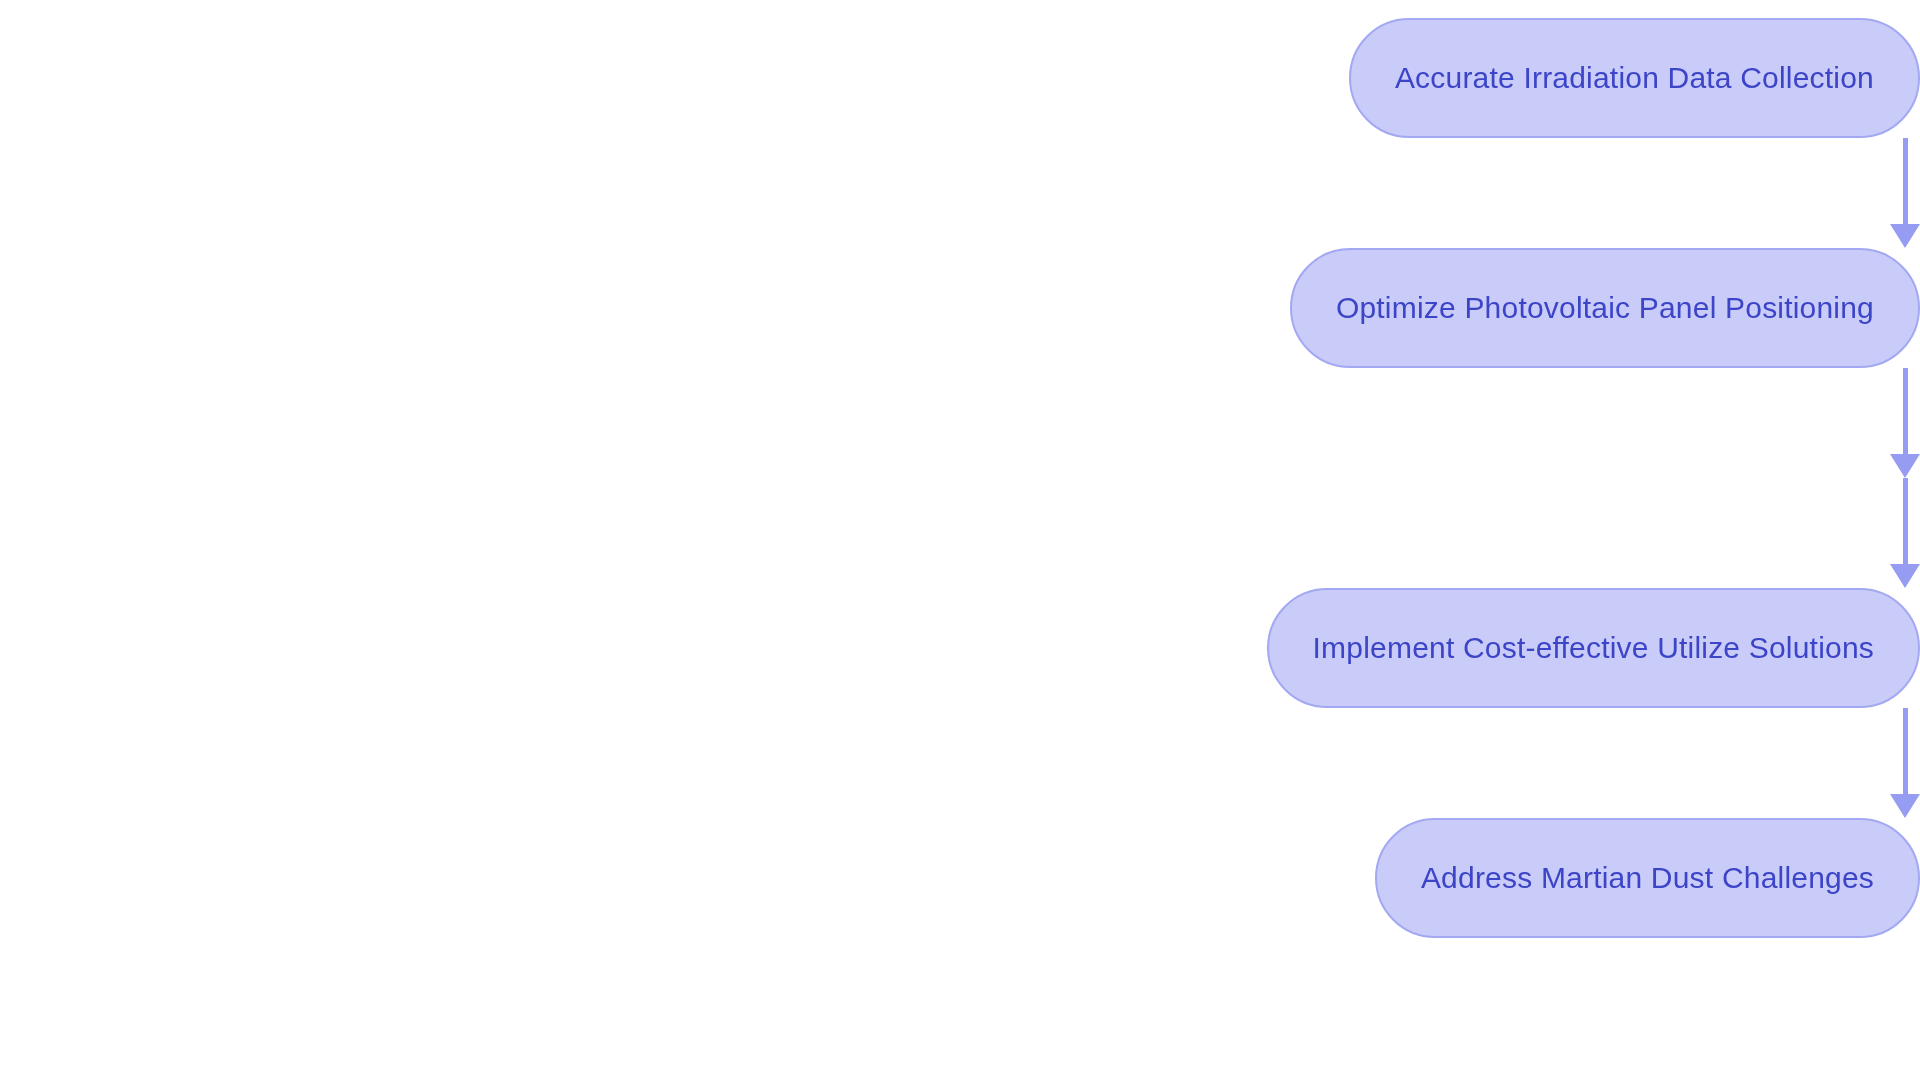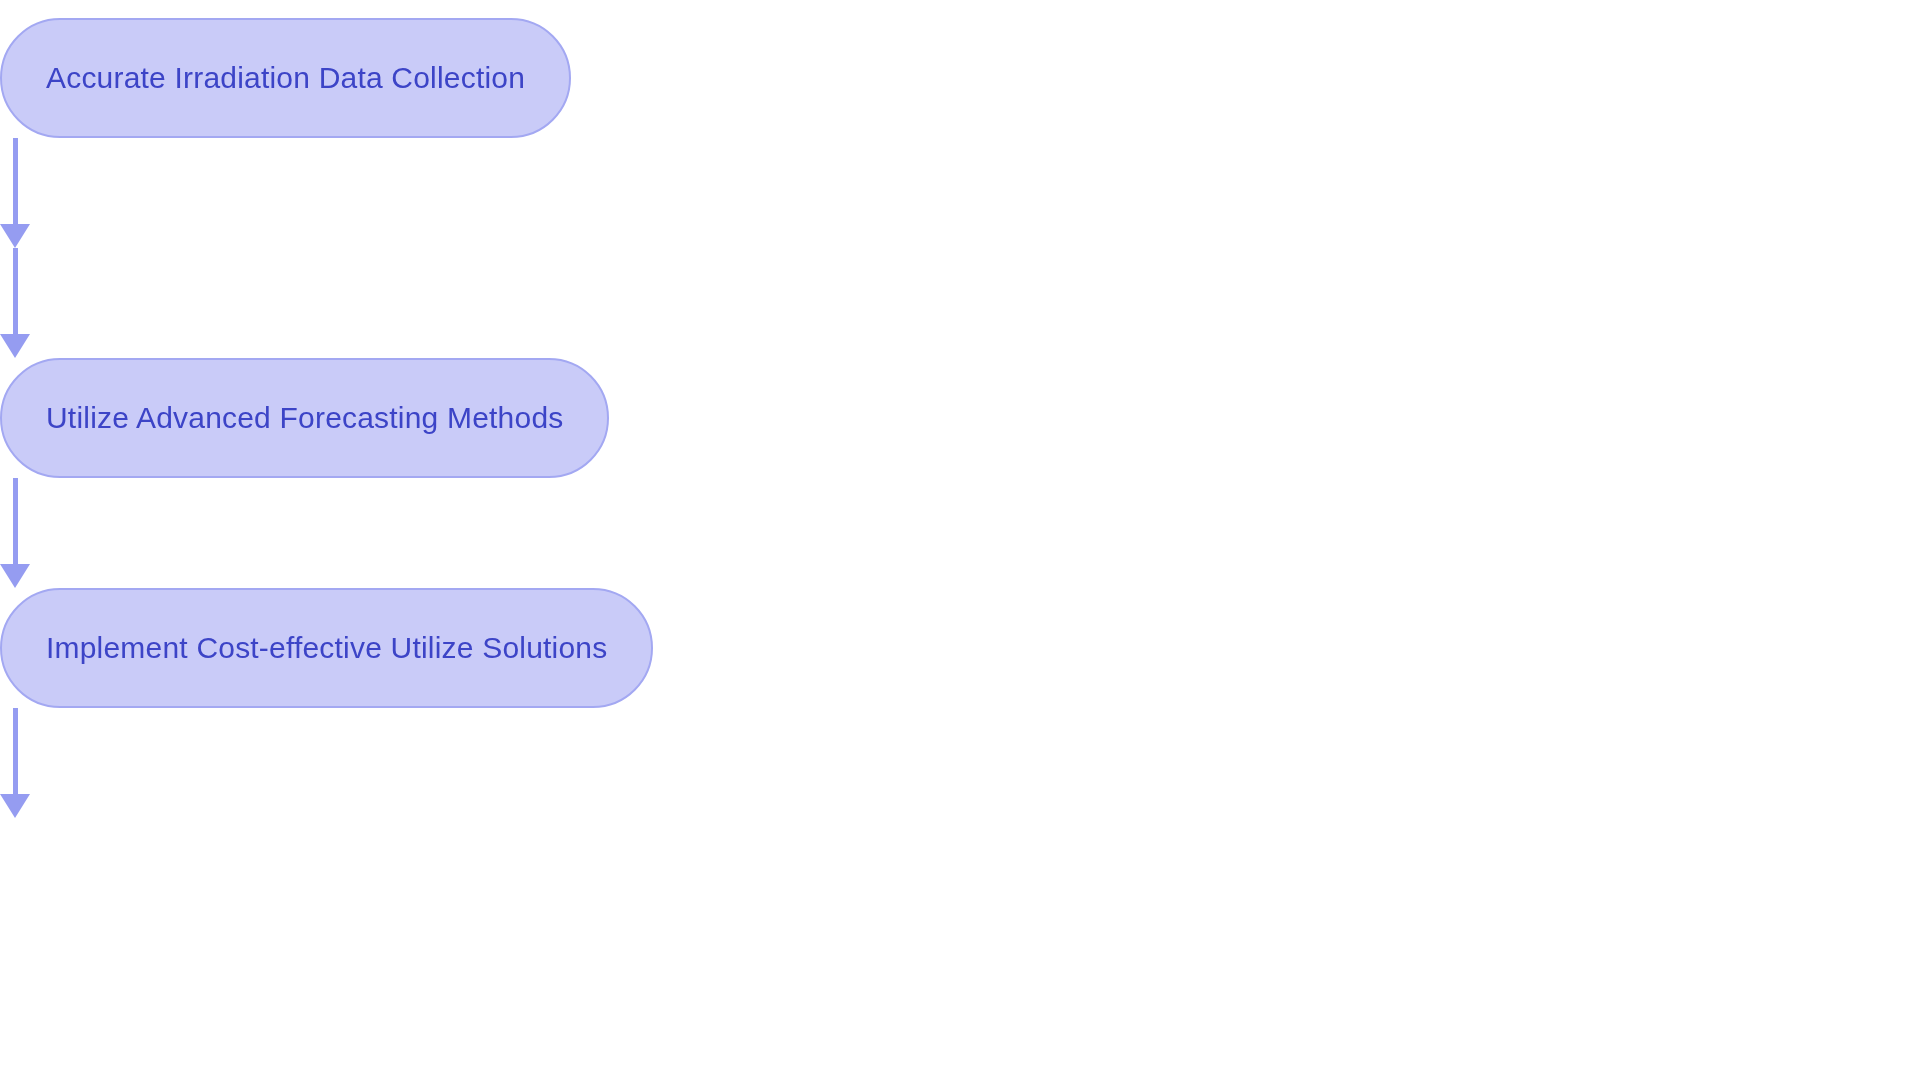--- a/index.html
+++ b/index.html
@@ -16,21 +16,21 @@
     background: var(--bg);
     overflow: hidden;
     font-family: "Liberation Sans", "DejaVu Sans", sans-serif;
   }
   .canvas {
     width: 1920px;
     height: 1083px;
     padding-top: 18px;
     display: flex;
     flex-direction: column;
-    align-items: flex-start;
+    align-items: flex-end;
   }
   .node {
     height: 120px;
     min-height: 120px;
     border-radius: 60px;
     background: var(--node-fill);
     border: 2px solid var(--node-border);
     display: flex;
     align-items: center;
     justify-content: center;
@@ -69,38 +69,41 @@
 
   <div class="node">
     <span class="node-label">Accurate Irradiation Data Collection</span>
   </div>
 
   <div class="arrow">
     <div class="arrow-line"></div>
     <div class="arrow-head"></div>
   </div>
 
+  <div class="node">
+    <span class="node-label">Optimize Photovoltaic Panel Positioning</span>
+  </div>
 
   <div class="arrow">
     <div class="arrow-line"></div>
     <div class="arrow-head"></div>
   </div>
 
-  <div class="node">
-    <span class="node-label">Utilize Advanced Forecasting Methods</span>
-  </div>
 
   <div class="arrow">
     <div class="arrow-line"></div>
     <div class="arrow-head"></div>
   </div>
 
   <div class="node">
     <span class="node-label">Implement Cost-effective Utilize Solutions</span>
   </div>
 
   <div class="arrow">
     <div class="arrow-line"></div>
     <div class="arrow-head"></div>
   </div>
 
+  <div class="node">
+    <span class="node-label">Address Martian Dust Challenges</span>
+  </div>
 
 </div>
 
 </body></html>

